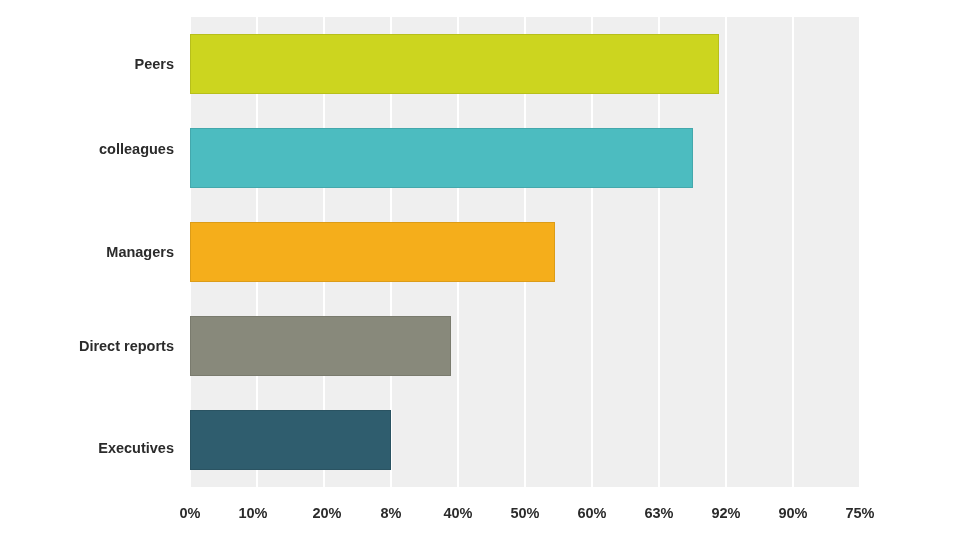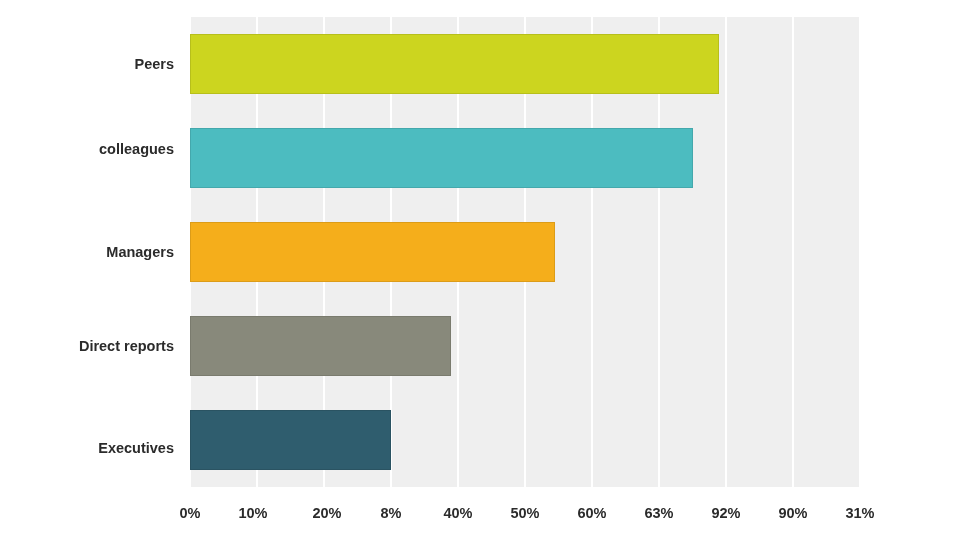--- a/index.html
+++ b/index.html
@@ -161,16 +161,16 @@
       <div class="x-label" style="left: 0px;">0%</div>
       <div class="x-label" style="left: 63px; text-align: right;">10%</div>
       <div class="x-label" style="left: 137px;">20%</div>
       <div class="x-label" style="left: 201px;">8%</div>
       <div class="x-label" style="left: 268px;">40%</div>
       <div class="x-label" style="left: 335px;">50%</div>
       <div class="x-label" style="left: 402px;">60%</div>
       <div class="x-label" style="left: 469px;">63%</div>
       <div class="x-label" style="left: 536px;">92%</div>
       <div class="x-label" style="left: 603px;">90%</div>
-      <div class="x-label" style="left: 670px;">31%</div>
+      <div class="x-label" style="left: 670px;">75%</div>
     </div>
 
 </div>
 
 </body></html>

